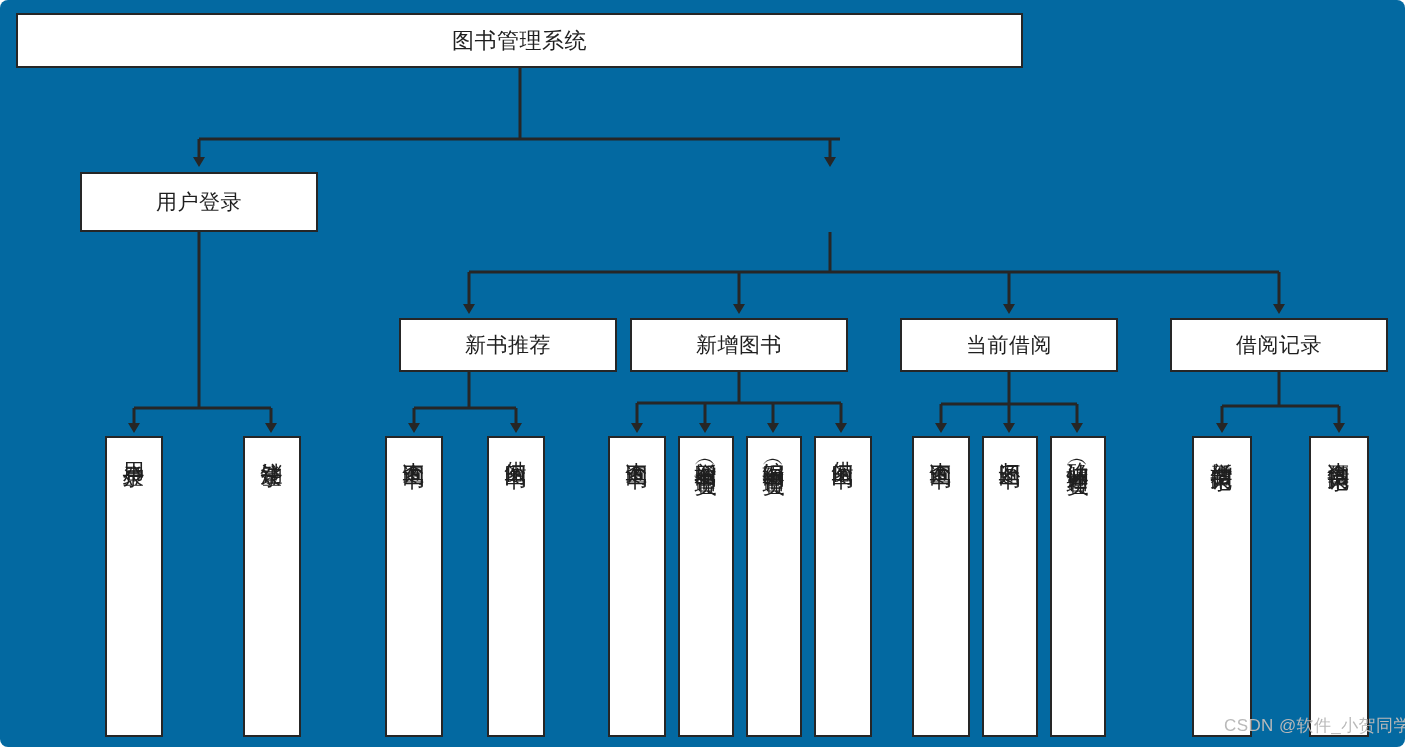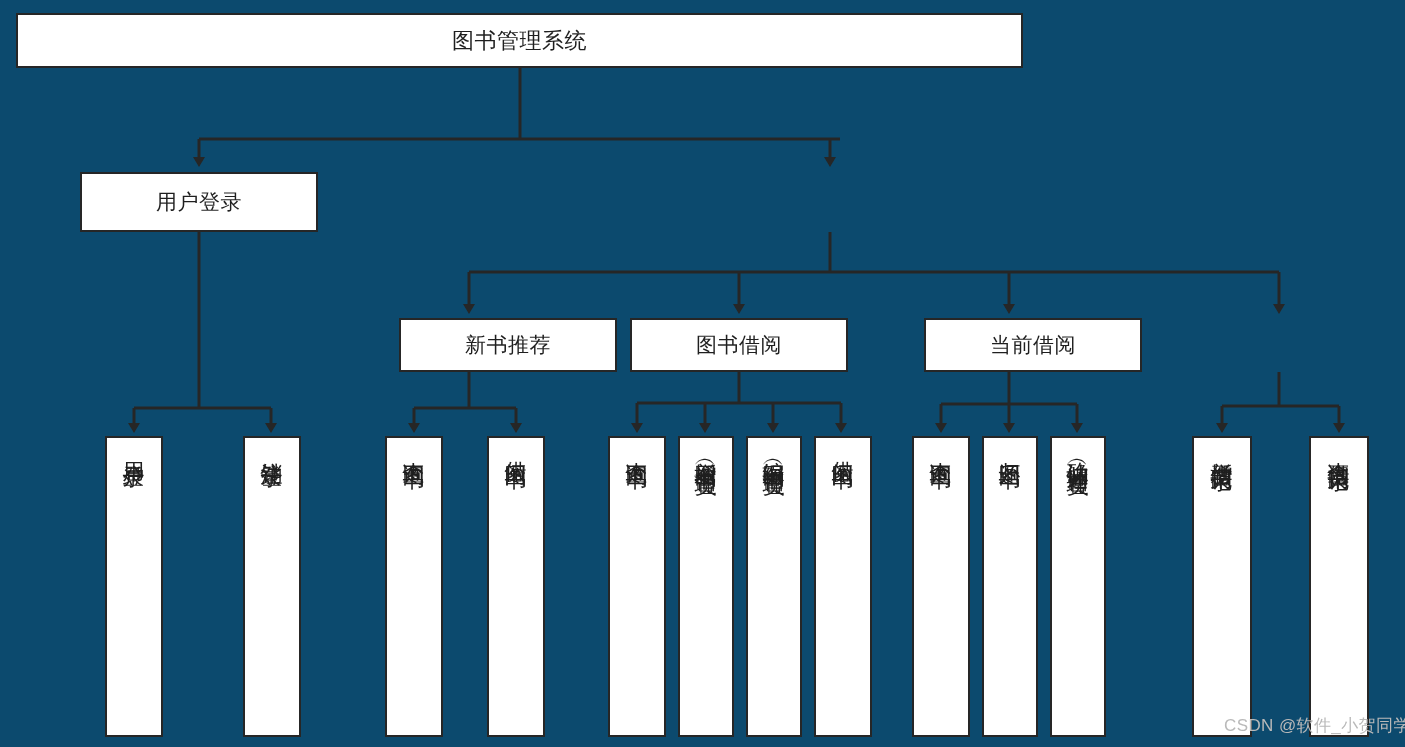--- a/index.html
+++ b/index.html
@@ -7,22 +7,23 @@
     padding: 0;
     background: #ffffff;
   }
   body {
     font-family: "Liberation Sans", "DejaVu Sans", sans-serif;
   }
   #canvas {
     position: relative;
     width: 1405px;
     height: 747px;
-    background: #0c4a6e;
+    background: #0369a1;
     overflow: hidden;
+    border-radius: 8px;
   }
   svg#wires {
     position: absolute;
     left: 0;
     top: 0;
     width: 1405px;
     height: 747px;
     pointer-events: none;
   }
   .node {
@@ -136,24 +137,27 @@
   </div>
 
   <div class="node h" style="left:80px; top:172px; width:238px; height:60px;">
     <span class="lbl">用户登录</span>
   </div>
 
   <div class="node h" style="left:360px; top:318px; width:218px; height:54px;margin-left:39px;">
     <span class="lbl">新书推荐</span>
   </div>
   <div class="node h" style="left:630px; top:318px; width:218px; height:54px;">
-    <span class="lbl">图书借阅</span>
-  </div>
-  <div class="node h" style="left:924px; top:318px; width:218px; height:54px;">
+    <span class="lbl">新增图书</span>
+  </div>
+  <div class="node h" style="left:900px; top:318px; width:218px; height:54px;">
     <span class="lbl">当前借阅</span>
+  </div>
+  <div class="node h" style="left:1170px; top:318px; width:218px; height:54px;">
+    <span class="lbl">借阅记录</span>
   </div>
 
   <div class="node v" style="left:105px; top:436px; width:58px; height:301px;">
     <span class="lbl">用户登录</span>
   </div>
   <div class="node v" style="left:243px; top:436px; width:58px; height:301px;">
     <span class="lbl">注销登录</span>
   </div>
 
   <div class="node v" style="left:385px; top:436px; width:58px; height:301px;">

